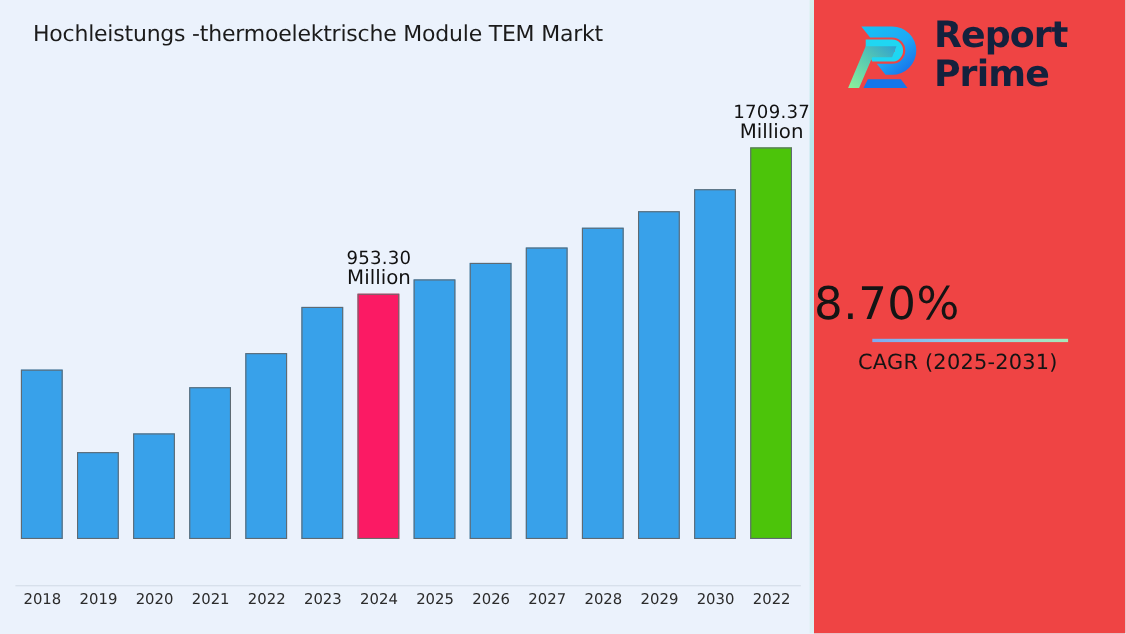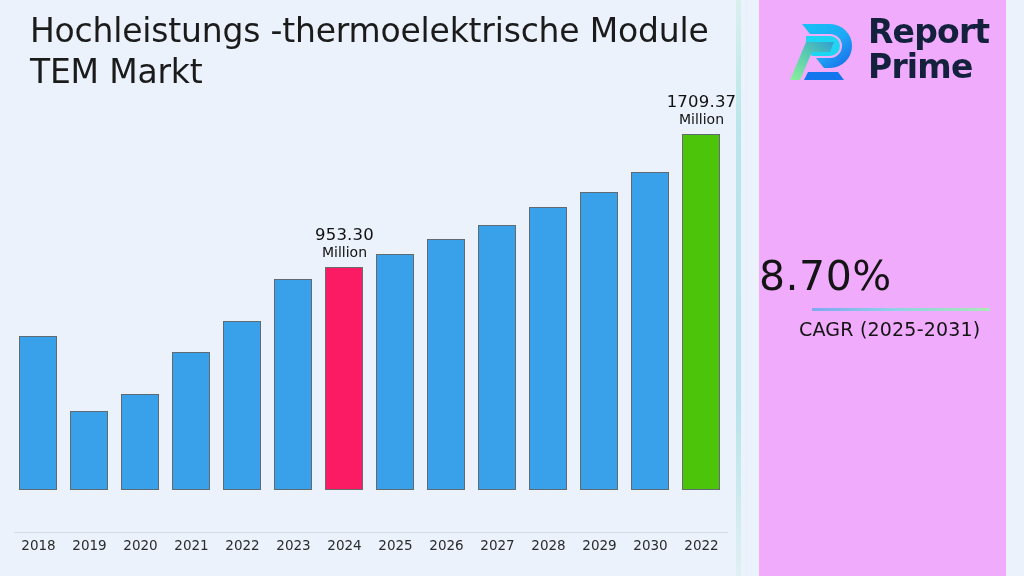--- a/index.html
+++ b/index.html
@@ -9,21 +9,21 @@
     font-family:"DejaVu Sans","Liberation Sans",sans-serif;
     -webkit-font-smoothing:antialiased;
   }
   .page{position:relative;width:1024px;height:576px;background:#ebf2fc;}
 
   
   .chart-panel{position:absolute;left:0;top:0;width:738px;height:576px;}
 
   .title{
     position:absolute;left:30px;top:10px;width:690px;
-    font-size:33px;line-height:41px;color:#1b1b1b;font-weight:400;
+    font-size:20px;line-height:41px;color:#1b1b1b;font-weight:400;
     letter-spacing:-0.2px;
   }
 
   .plot{position:absolute;left:0px;top:0px;width:738px;height:533px;}
 
   .axis-line{
     position:absolute;left:14px;top:532px;width:714px;height:1px;
     background:#d3dbe6;
   }
 
@@ -39,40 +39,40 @@
     background:#38a1ea;
   }
   .bar.highlight-pink{background:#fb1a64;border-color:#6b6b6b;}
   .bar.highlight-green{background:#4cc40a;border-color:#5f6a72;}
 
   .bar-label{
     position:absolute;left:-28px;width:107px;text-align:center;
     color:#111;
   }
   .bar-label .value{font-size:16.5px;line-height:19px;letter-spacing:.2px;}
-  .bar-label .unit{font-size:14px;line-height:17px;}
+  .bar-label .unit{font-size:18px;line-height:17px;}
 
   .xlabels{position:absolute;left:0;top:537px;width:738px;height:30px;}
   .xlabel{
     position:absolute;width:51px;text-align:center;
     font-size:13.5px;color:#2b2b2b;top:0;
   }
 
   
   .divider{
     position:absolute;left:736px;top:0;width:5px;height:576px;
     background:linear-gradient(to bottom,#d8f0ee 0%,#b9e6ea 22%,#b6e4ea 70%,#dff0f3 100%);
   }
   .divider2{
     position:absolute;left:745px;top:0;width:3px;height:576px;
     background:#e9f1fd;
   }
 
   
-  .right-panel{position:absolute;left:759px;top:0;width:247px;height:576px;background:#f0abfc;}
+  .right-panel{position:absolute;left:740px;top:0;width:283px;height:576px;background:#ef4444;}
 
   .logo{position:absolute;left:27px;top:12px;width:240px;height:82px;}
   .logo-mark{position:absolute;left:0;top:4px;width:72px;height:72px;}
   .logo-text{
     position:absolute;left:82px;top:2px;width:160px;
     font-size:33px;line-height:35px;font-weight:bold;color:#14213d;
     letter-spacing:-0.8px;
   }
 
   .cagr-block{position:absolute;left:0;top:252px;width:283px;text-align:left;}

